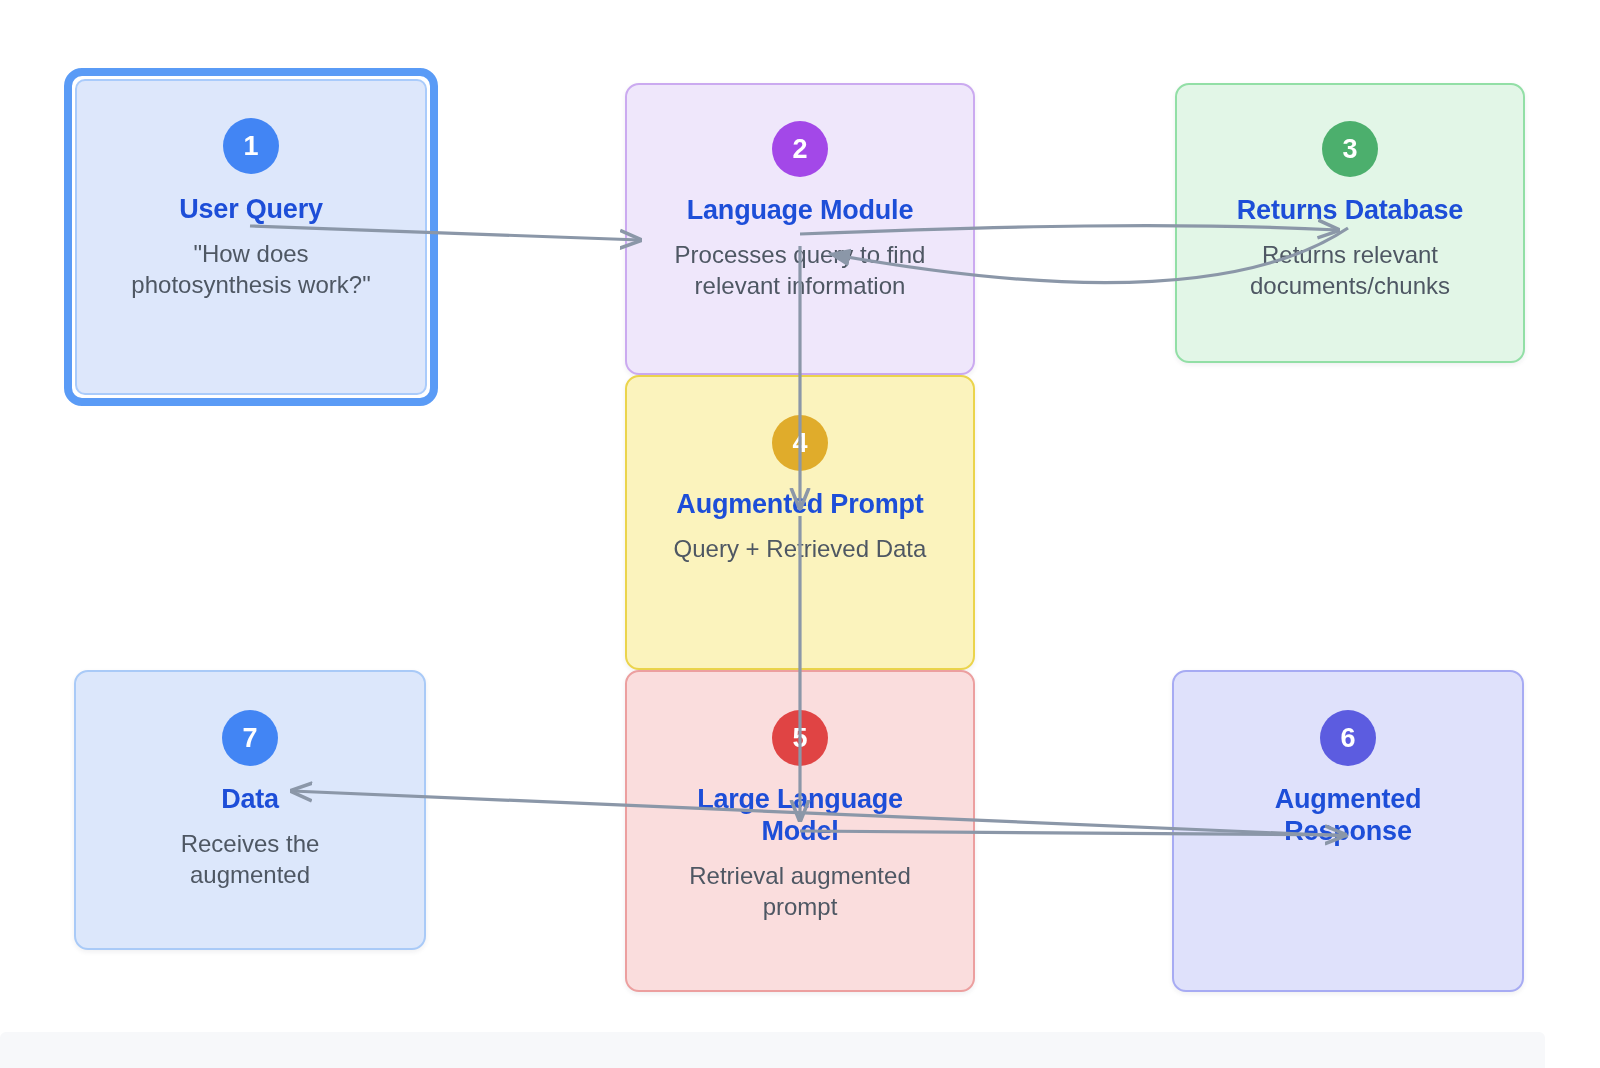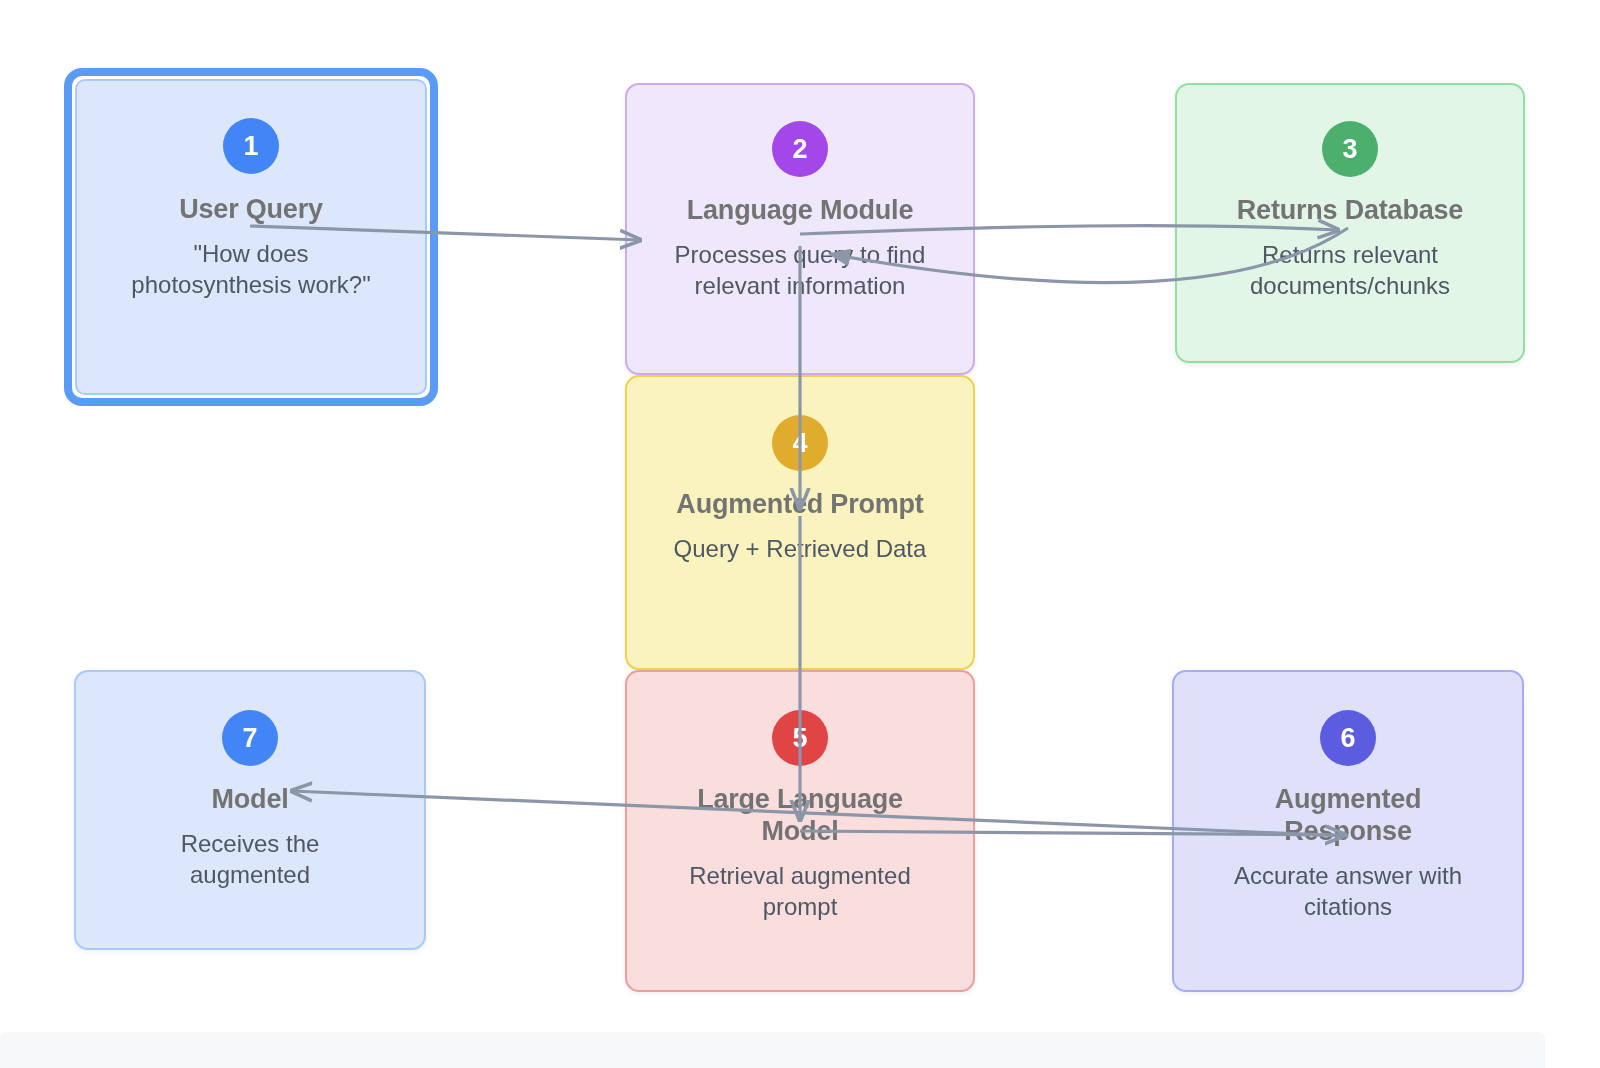--- a/index.html
+++ b/index.html
@@ -80,21 +80,21 @@
     justify-content: center;
     color: #ffffff;
     font-size: 27px;
     font-weight: bold;
     line-height: 1;
     flex: none;
   }
   .node-title {
     font-size: 27px;
     font-weight: bold;
-    color: #737373;
+    color: #1d4ed8;
     text-align: center;
     line-height: 1.18;
     letter-spacing: -0.2px;
   }
   .node-desc {
     font-size: 24px;
     color: #4e5763;
     text-align: center;
     line-height: 1.3;
   }
@@ -210,26 +210,25 @@
       <div class="badge" style="background:#e04444">5</div>
       <div class="node-title">Large Language Model</div>
       <div class="node-desc">Retrieval augmented prompt</div>
     </div>
   </div>
 
   <div class="node plain" id="node-6">
     <div class="node-body">
       <div class="badge" style="background:#5c5ce0">6</div>
       <div class="node-title">Augmented Response</div>
-      <div class="node-desc">Accurate answer with citations</div>
     </div>
   </div>
 
   <div class="node plain" id="node-7">
     <div class="node-body">
       <div class="badge" style="background:#4285f4">7</div>
-      <div class="node-title">Model</div>
+      <div class="node-title">Data</div>
       <div class="node-desc">Receives the augmented</div>
     </div>
   </div>
 
   <div id="footer-strip"></div>
 </div>
 
 </body></html>

